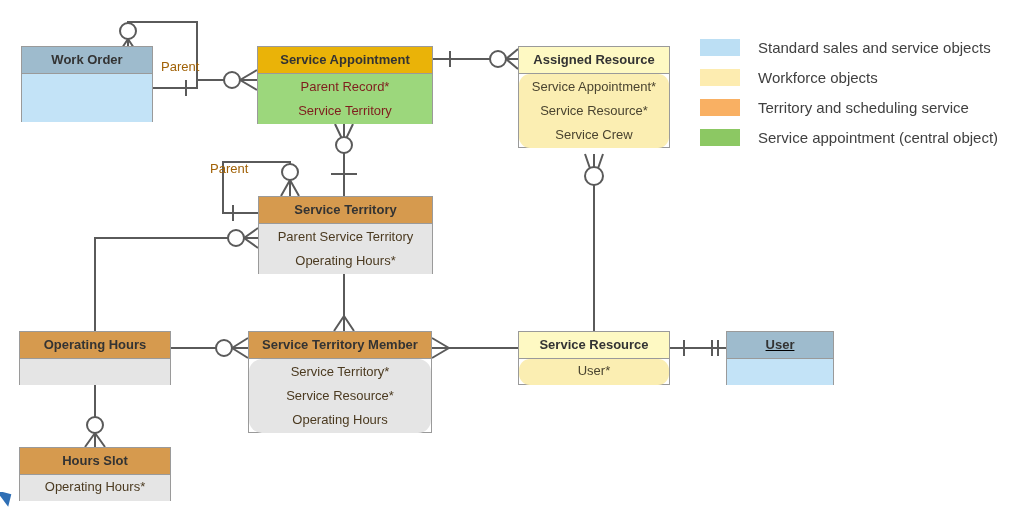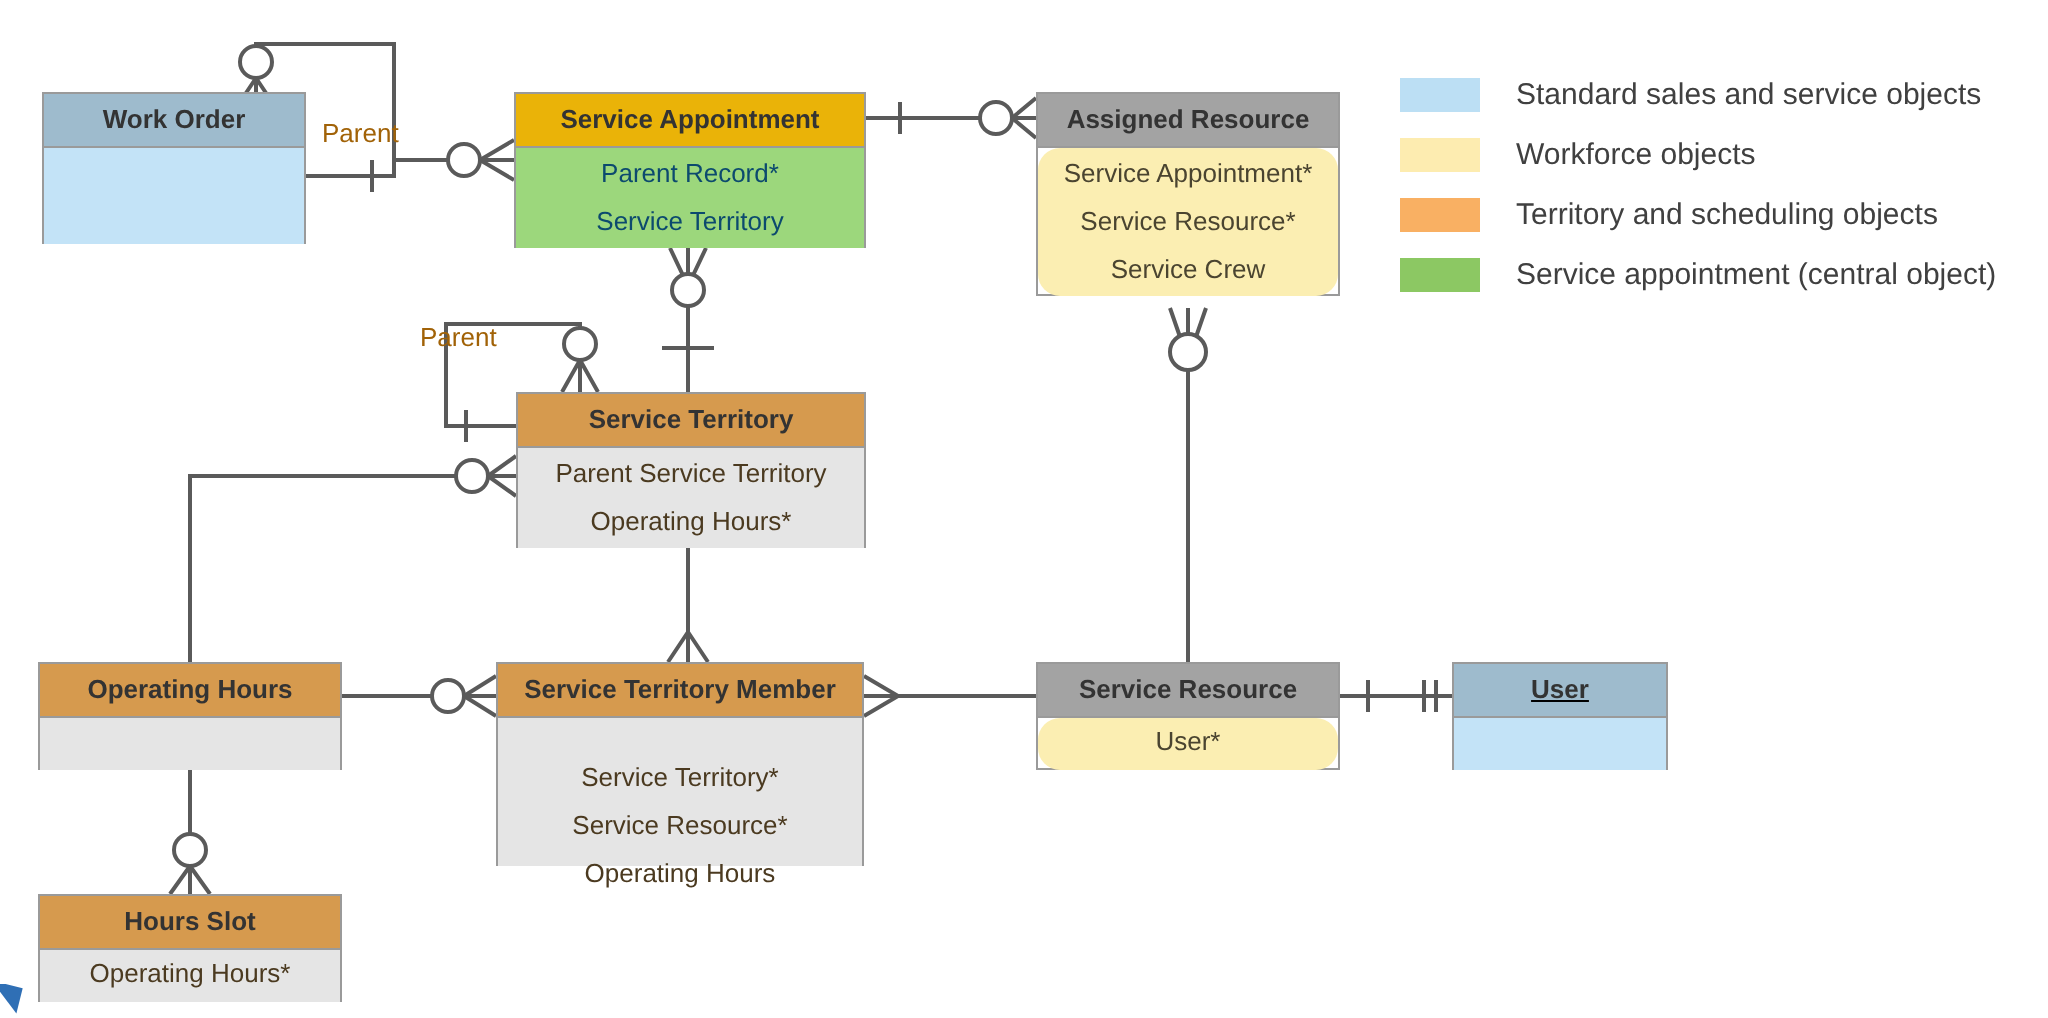--- a/index.html
+++ b/index.html
@@ -55,22 +55,22 @@
     line-height: 24px;
     height: 24px;
     white-space: nowrap;
     overflow: hidden;
   }
   
   .pal-blue  .hdr { background: #9ebbcd; }
   .pal-blue  .body{ background: #c3e3f7; }
   .pal-green .hdr { background: #eab308; }
   .pal-green .body{ background: #9cd77c; }
-  .pal-green .fld { color: #0c4a6e; }
-  .pal-tan   .hdr { background: #a3a3a3; }
+  .pal-green .fld { color: #7f1d1d; }
+  .pal-tan   .hdr { background: #fef9c3; }
   .pal-tan   .body{ background: #fbeeb2; border-radius: 11px; }
   .pal-tan   .fld { color: #4a4430; }
   .pal-orange .hdr { background: #d69a4e; }
   .pal-orange .body{ background: #e5e5e5; }
   .pal-orange .fld { color: #4b3a20; }
 
   .edge-label {
     position: absolute;
     font-size: 13px;
     color: #a16207;
@@ -225,21 +225,21 @@
 
   <div class="entity pal-orange" style="left:19px; top:331px; width:152px; height:54px;">
     <div class="hdr">Operating Hours</div>
     <div class="body" style="height:26px;">
       <div class="fld"></div>
     </div>
   </div>
 
   <div class="entity pal-orange" style="left:248px; top:331px; width:184px; height:102px;">
     <div class="hdr">Service Territory Member</div>
-    <div class="body" style="height:74px; padding-top:18px;">
+    <div class="body" style="height:74px; padding-top:1px;border-radius:13px;">
       <div class="fld">Service Territory*</div>
       <div class="fld">Service Resource*</div>
       <div class="fld">Operating Hours</div>
     </div>
   </div>
 
   <div class="entity pal-tan" style="left:518px; top:331px; width:152px; height:54px;">
     <div class="hdr">Service Resource</div>
     <div class="body" style="height:26px;">
       <div class="fld">User*</div>
@@ -267,21 +267,21 @@
     <div class="legend-row">
       <div class="legend-swatch" style="background:#bcdff4;"></div>
       <div class="legend-text">Standard sales and service objects</div>
     </div>
     <div class="legend-row">
       <div class="legend-swatch" style="background:#fdecb0;"></div>
       <div class="legend-text">Workforce objects</div>
     </div>
     <div class="legend-row">
       <div class="legend-swatch" style="background:#f9b063;"></div>
-      <div class="legend-text">Territory and scheduling objects</div>
+      <div class="legend-text">Territory and scheduling service</div>
     </div>
     <div class="legend-row">
       <div class="legend-swatch" style="background:#8cc863;"></div>
       <div class="legend-text">Service appointment (central object)</div>
     </div>
   </div>
 
   <div id="corner-artifact">
     <div class="tri"></div>
   </div>

